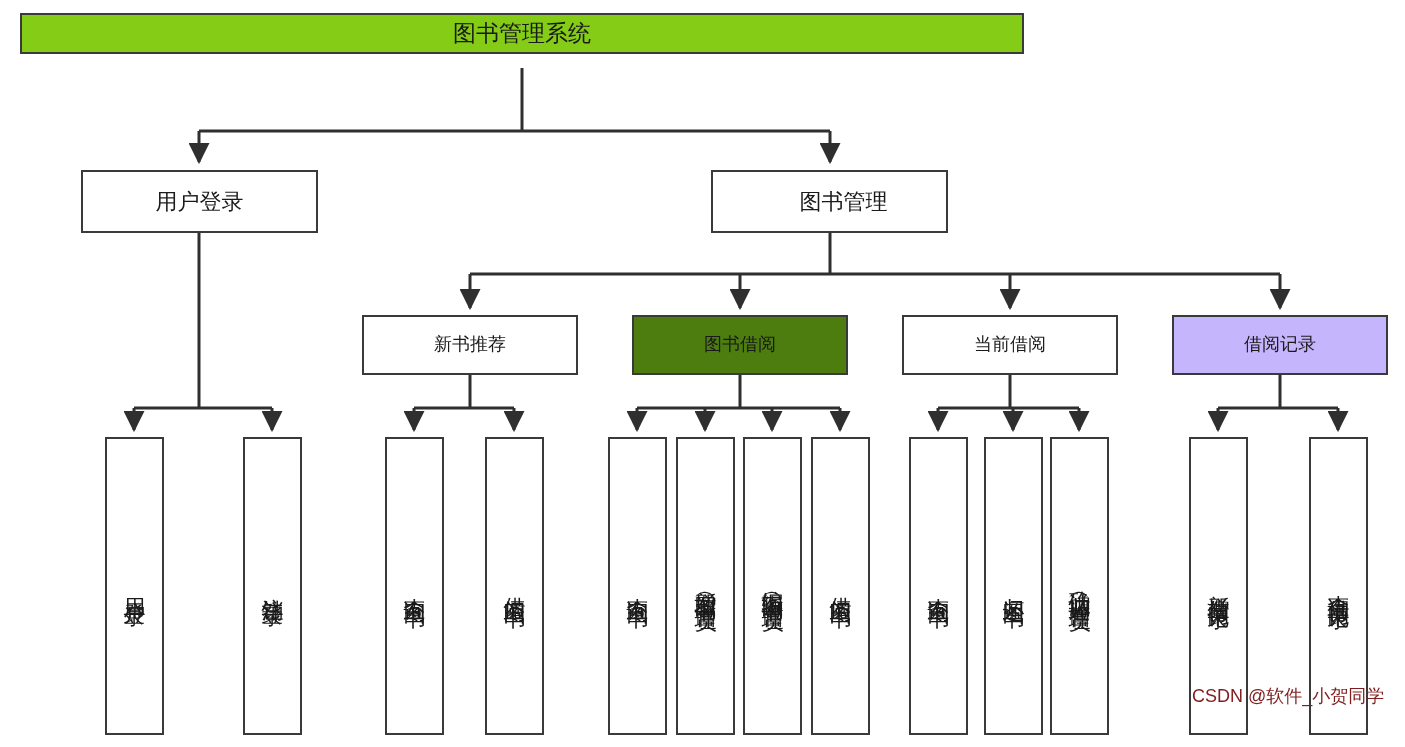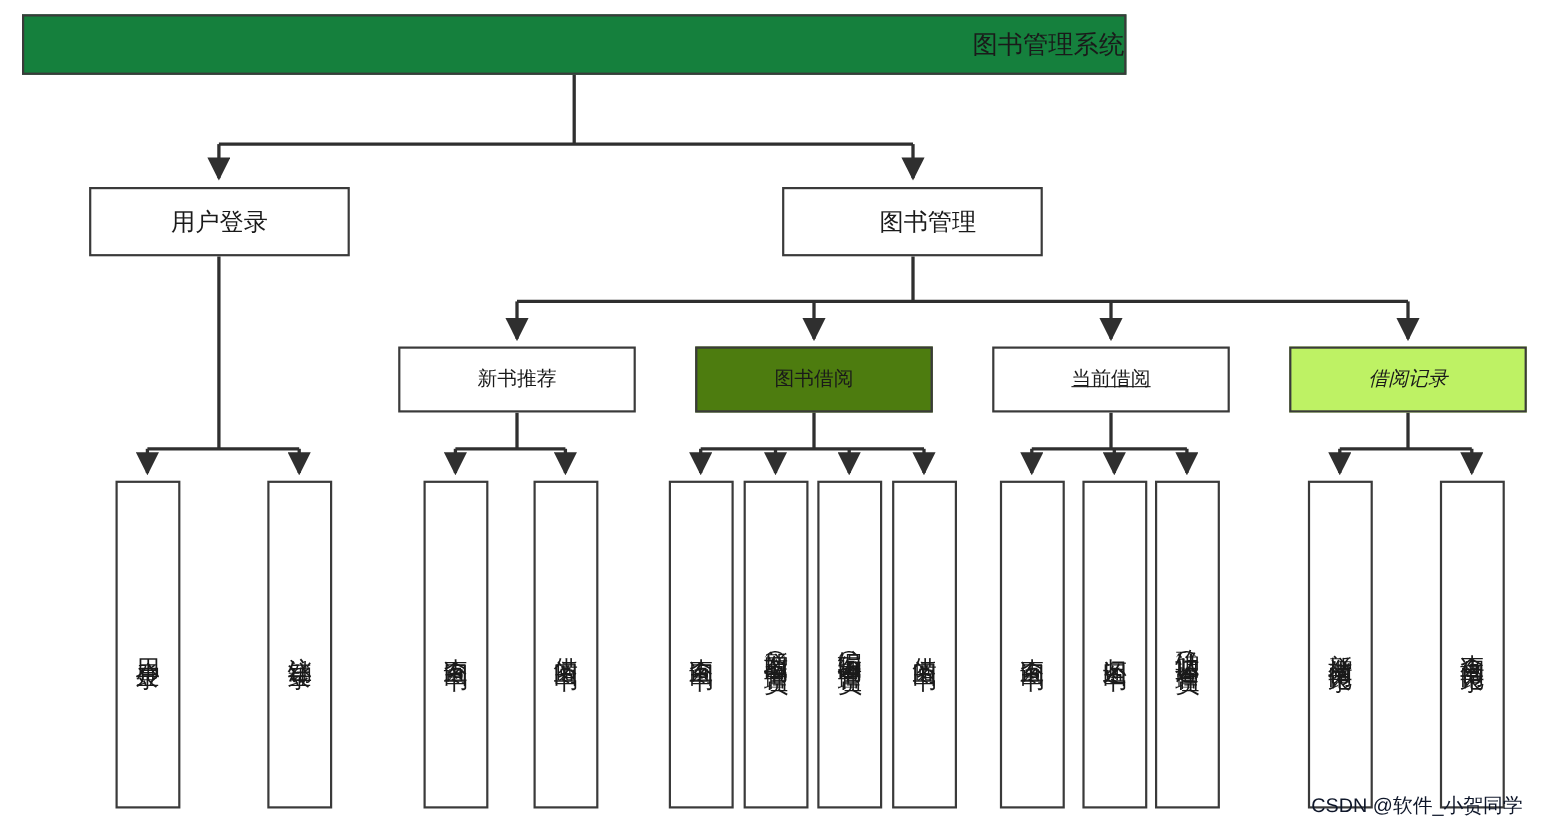--- a/index.html
+++ b/index.html
@@ -111,41 +111,41 @@
       <path d="M 1013 408 L 1013 430" marker-end="url(#arrow)"></path>
       <path d="M 1079 408 L 1079 430" marker-end="url(#arrow)"></path>
 
       <path d="M 1280 375 L 1280 408"></path>
       <path d="M 1218 408 L 1338 408"></path>
       <path d="M 1218 408 L 1218 430" marker-end="url(#arrow)"></path>
       <path d="M 1338 408 L 1338 430" marker-end="url(#arrow)"></path>
     </g>
   </svg>
 
-  <div class="node node-root" style="left: 20px; top: 13px; width: 1004px; height: 55px; border-color: rgb(58, 58, 58); background: #15803d; color: rgb(26, 26, 26); justify-content: flex-end;">
+  <div class="node node-root" style="left: 20px; top: 13px; width: 1004px; height: 41px; border-color: rgb(58, 58, 58); background: #84cc16; color: rgb(26, 26, 26);">
     <span class="label">图书管理系统</span>
   </div>
 
   <div class="node node-l2" style="left: 81px; top: 170px; width: 237px; height: 63px; border-color: rgb(58, 58, 58); background: rgb(255, 255, 255); color: rgb(26, 26, 26);">
     <span class="label">用户登录</span>
   </div>
   <div class="node node-l2" style="left: 711px; top: 170px; width: 237px; height: 63px; border-color: rgb(58, 58, 58); background: rgb(255, 255, 255); color: rgb(26, 26, 26); padding-left: 28px;">
     <span class="label">图书管理</span>
   </div>
 
   <div class="node node-l3" style="left: 362px; top: 315px; width: 216px; height: 60px; border-color: rgb(58, 58, 58); background: rgb(255, 255, 255); color: rgb(26, 26, 26);">
     <span class="label">新书推荐</span>
   </div>
   <div class="node node-l3" style="left: 632px; top: 315px; width: 216px; height: 60px; border-color: rgb(58, 58, 58); background: #4d7c0f; color: rgb(26, 26, 26);">
     <span class="label">图书借阅</span>
   </div>
-  <div class="node node-l3" style="left: 902px; top: 315px; width: 216px; height: 60px; border-color: rgb(58, 58, 58); background: rgb(255, 255, 255); color: rgb(26, 26, 26); text-decoration: underline;">
+  <div class="node node-l3" style="left: 902px; top: 315px; width: 216px; height: 60px; border-color: rgb(58, 58, 58); background: rgb(255, 255, 255); color: rgb(26, 26, 26);">
     <span class="label">当前借阅</span>
   </div>
-  <div class="node node-l3" style="left: 1172px; top: 315px; width: 216px; height: 60px; border-color: rgb(58, 58, 58); background: #bef264; color: rgb(26, 26, 26); font-style: italic;">
+  <div class="node node-l3" style="left: 1172px; top: 315px; width: 216px; height: 60px; border-color: rgb(58, 58, 58); background: #c4b5fd; color: rgb(26, 26, 26);">
     <span class="label">借阅记录</span>
   </div>
 
   <div class="node node-leaf" style="left: 105px; top: 437px; width: 59px; height: 298px; border-color: rgb(58, 58, 58); background: rgb(255, 255, 255); color: rgb(26, 26, 26);">
     <span class="label">用户登录</span>
   </div>
   <div class="node node-leaf" style="left: 243px; top: 437px; width: 59px; height: 298px; border-color: rgb(58, 58, 58); background: rgb(255, 255, 255); color: rgb(26, 26, 26);">
     <span class="label">注销登录</span>
   </div>
   <div class="node node-leaf" style="left: 385px; top: 437px; width: 59px; height: 298px; border-color: rgb(58, 58, 58); background: rgb(255, 255, 255); color: rgb(26, 26, 26);">
@@ -175,15 +175,15 @@
   <div class="node node-leaf" style="left: 1050px; top: 437px; width: 59px; height: 298px; border-color: rgb(58, 58, 58); background: rgb(255, 255, 255); color: rgb(26, 26, 26);">
     <span class="label">确认归还（管理员）</span>
   </div>
   <div class="node node-leaf" style="left: 1189px; top: 437px; width: 59px; height: 298px; border-color: rgb(58, 58, 58); background: rgb(255, 255, 255); color: rgb(26, 26, 26);">
     <span class="label">新增借阅记录</span>
   </div>
   <div class="node node-leaf" style="left: 1309px; top: 437px; width: 59px; height: 298px; border-color: rgb(58, 58, 58); background: rgb(255, 255, 255); color: rgb(26, 26, 26);">
     <span class="label">查询借阅记录</span>
   </div>
 
-  <div class="watermark" style="left: 1192px; top: 684px; color: #0f172a; margin-top: 36px;">CSDN @软件_小贺同学</div>
+  <div class="watermark" style="left: 1192px; top: 684px; color: #7f1d1d;">CSDN @软件_小贺同学</div>
 
 </div>
 
 </body></html>

